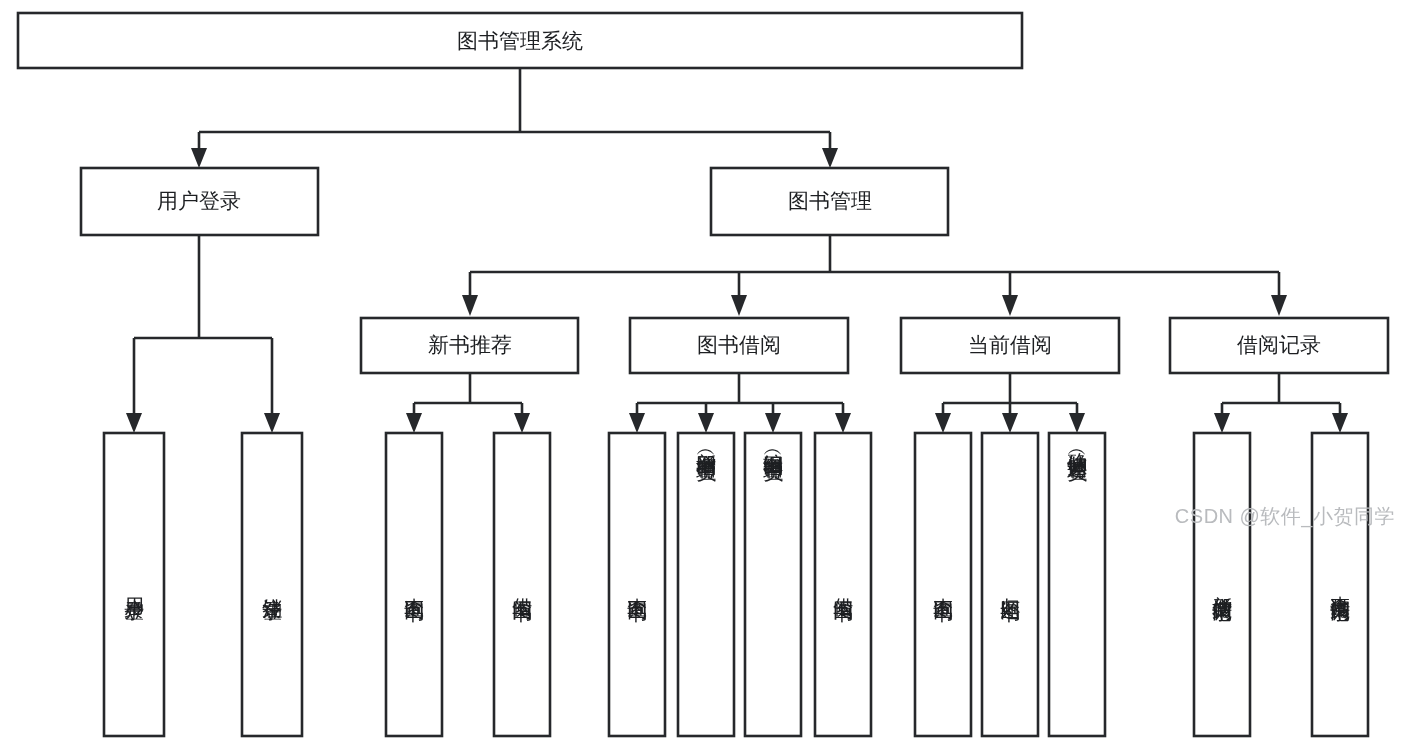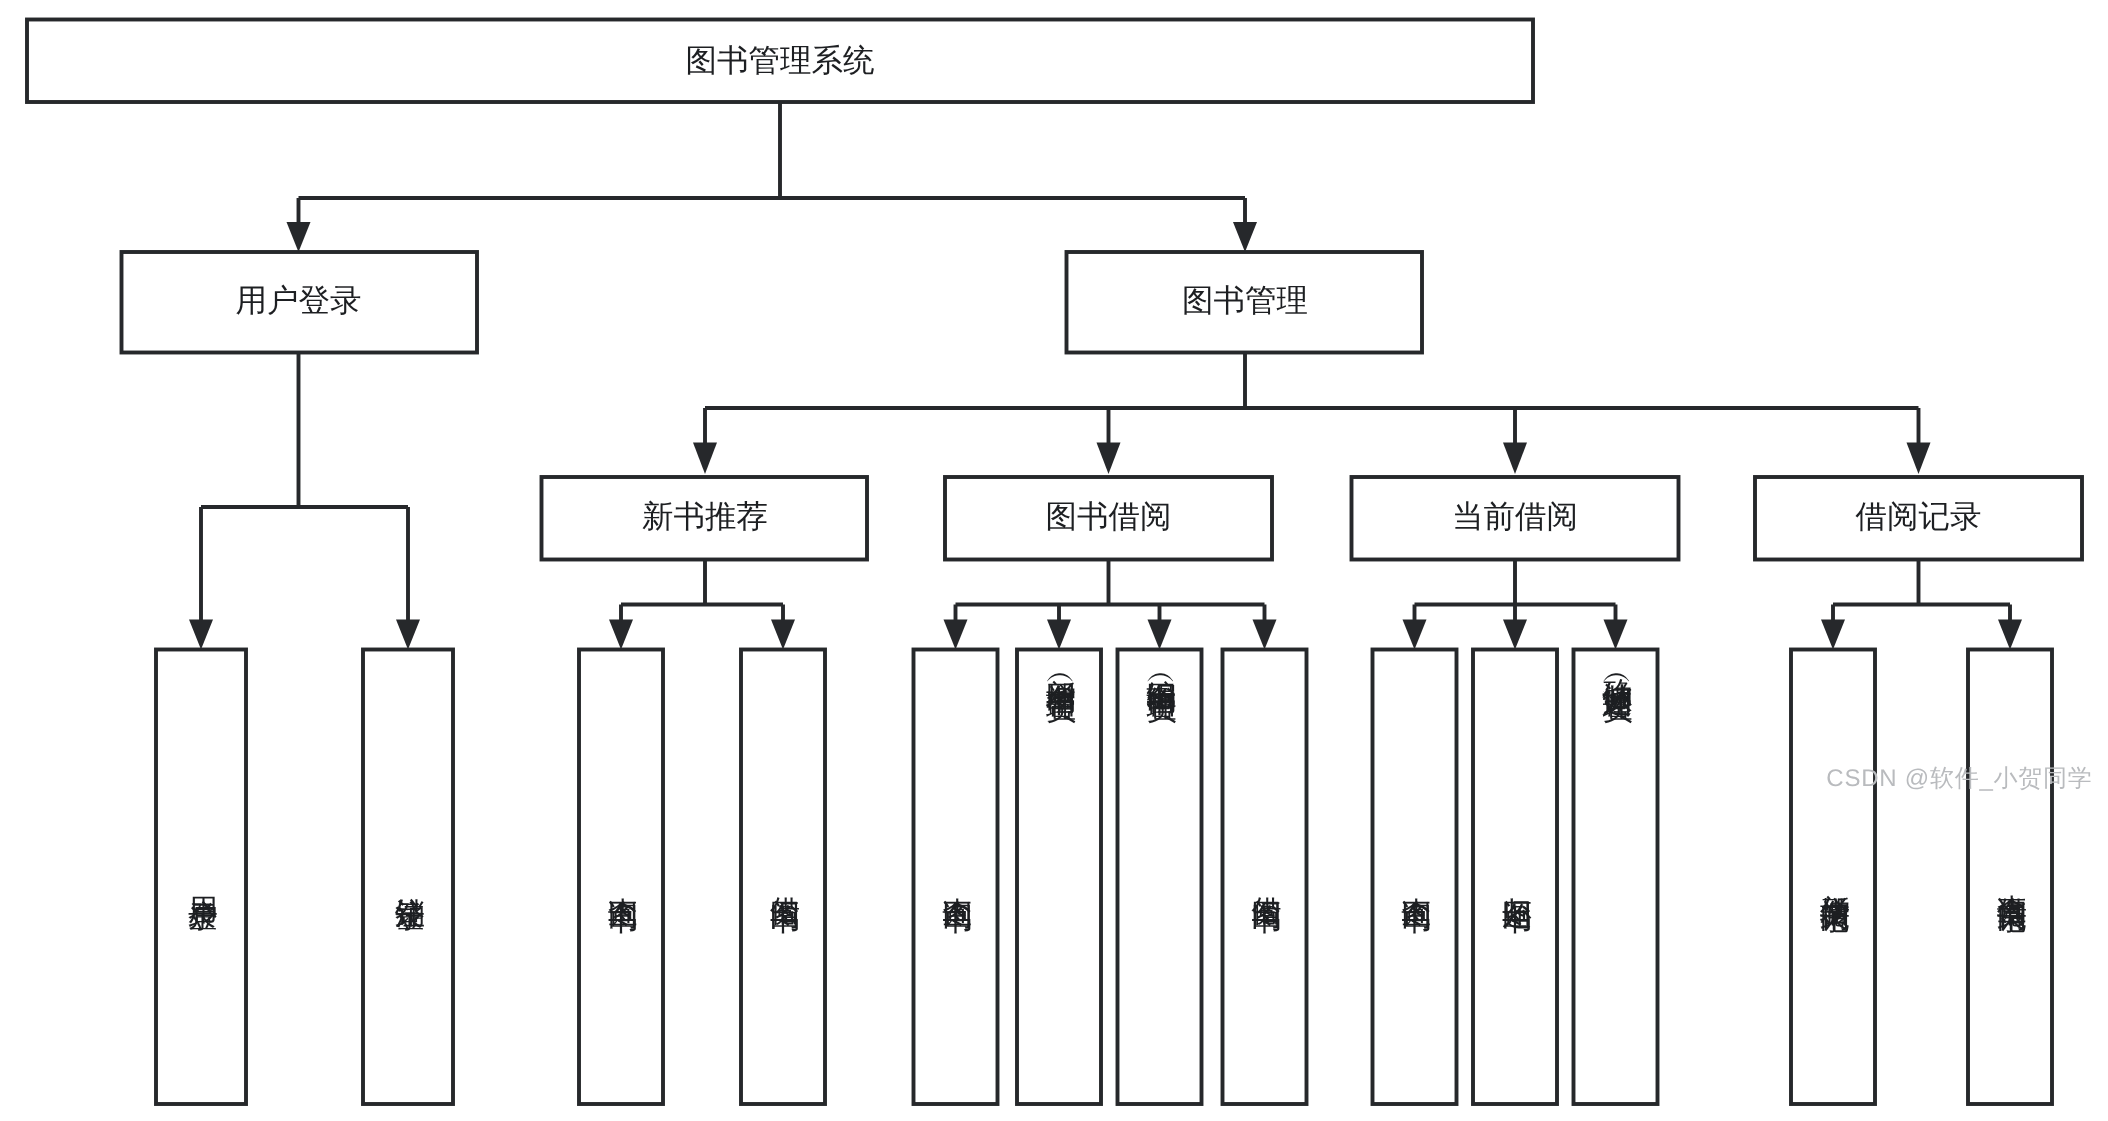--- a/index.html
+++ b/index.html
@@ -71,21 +71,21 @@
     letter-spacing: 1.5px;
     color: #1d1f22;
     white-space: nowrap;
     text-align: center;
   }
   #watermark {
     position: absolute;
     right: 10px;
     bottom: 6px;
     font-family: "Liberation Sans", "DejaVu Sans", sans-serif;
-    font-size: 16px;
+    font-size: 20px;
     color: #b9bbbe;
     letter-spacing: 0.5px;
     white-space: nowrap;
   }
 </style>
 </head>
 <body>
 
 <div id="diagram-root">
 

